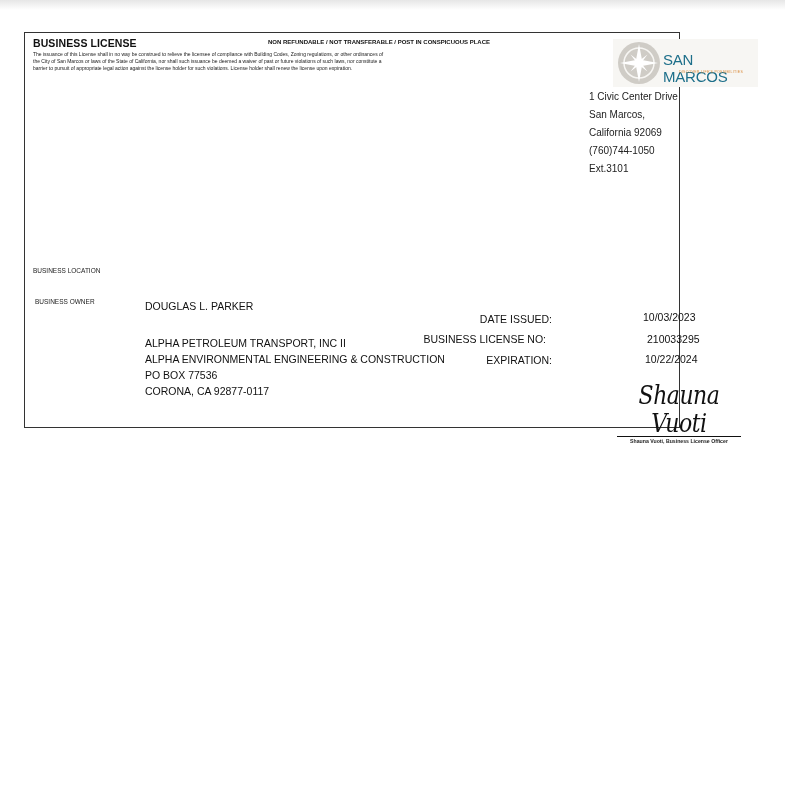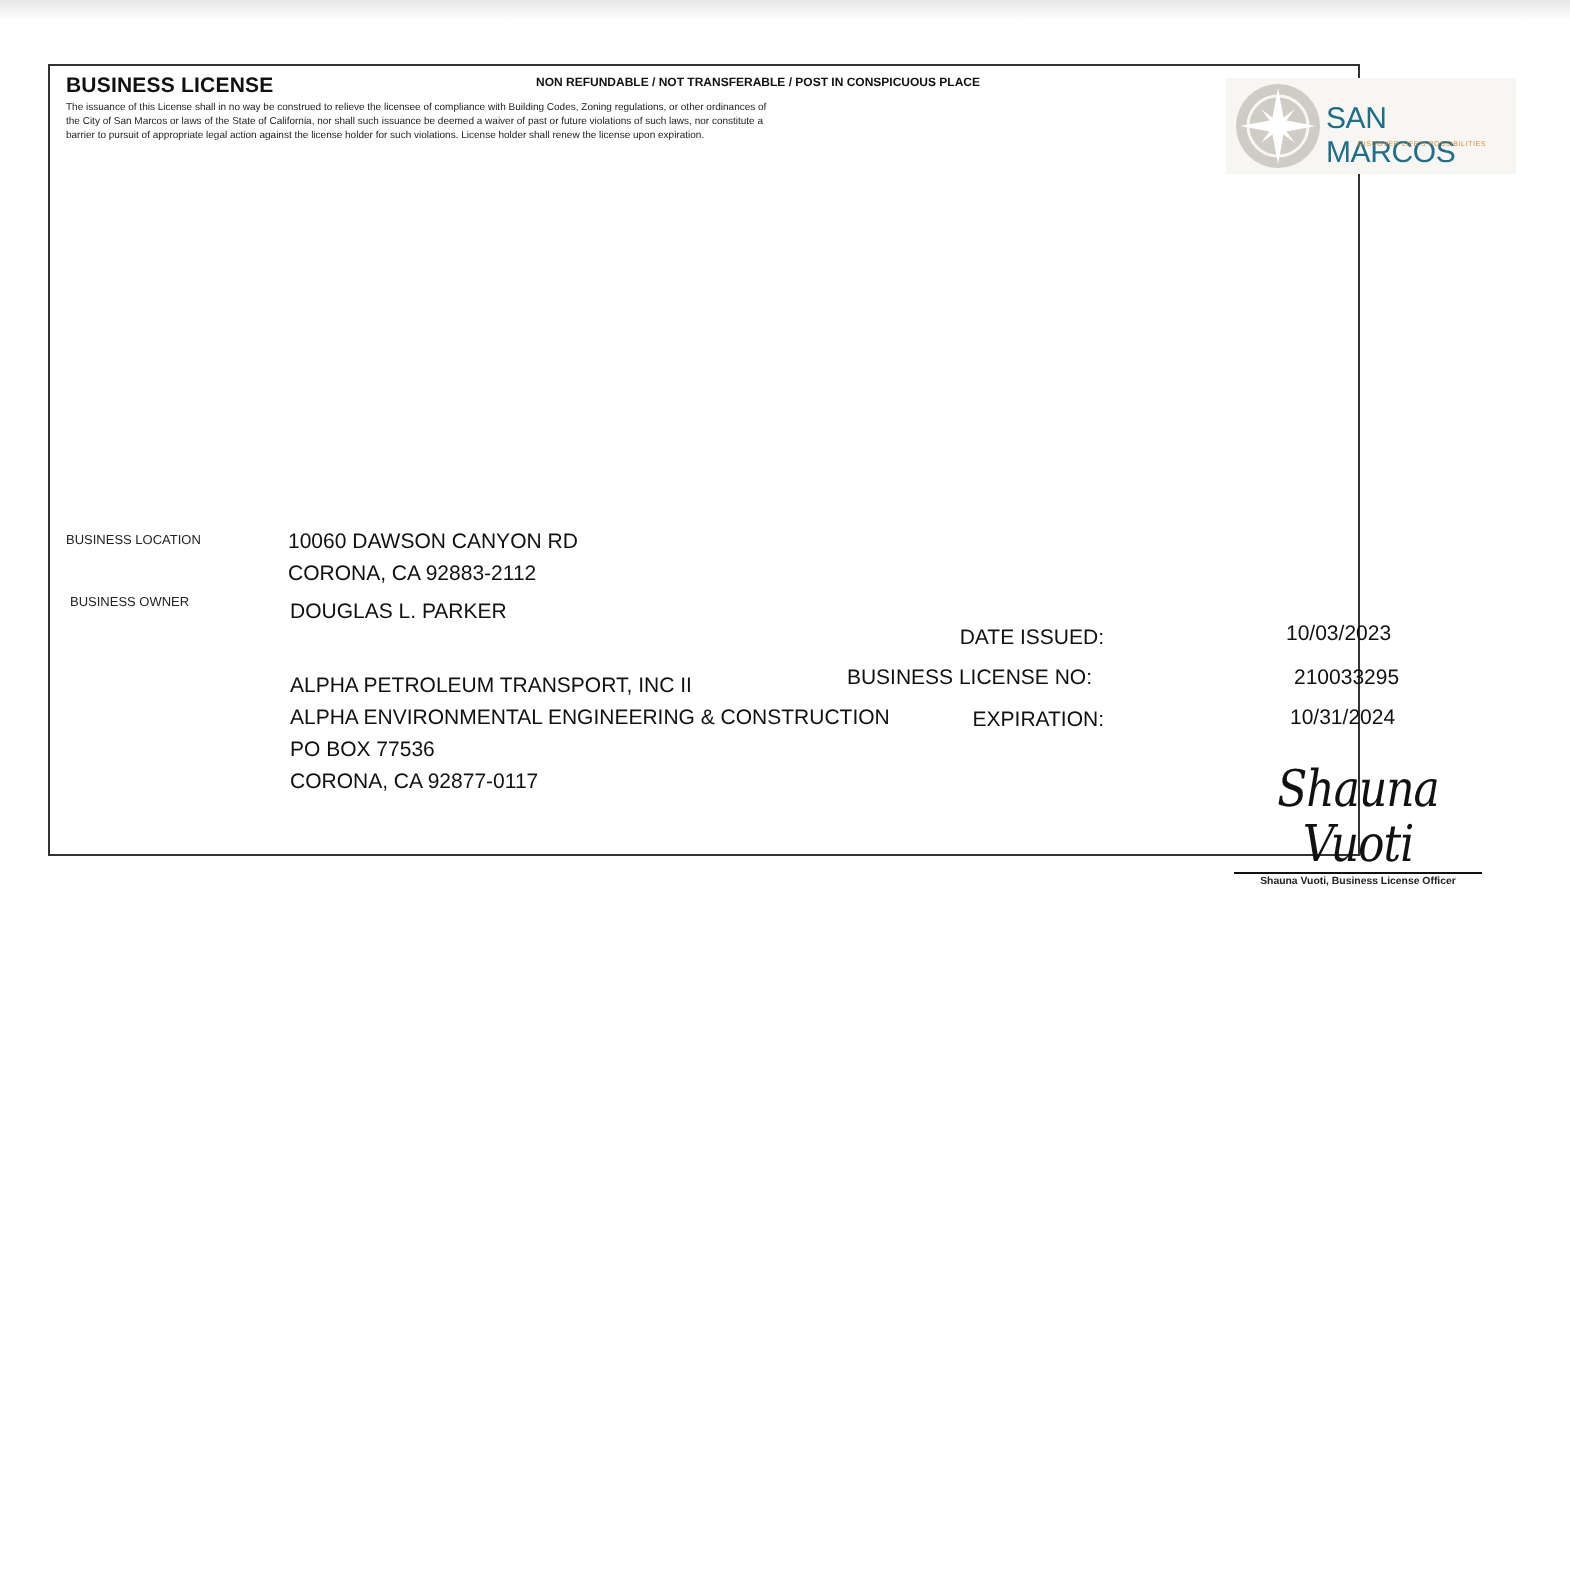--- a/index.html
+++ b/index.html
@@ -106,45 +106,46 @@
       <polygon points="22,3 25,19 41,22 25,25 22,41 19,25 3,22 19,19" fill="#ffffff"></polygon>
       <polygon points="22,10 23.5,20.5 34,22 23.5,23.5 22,34 20.5,23.5 10,22 20.5,20.5" fill="#ffffff" transform="rotate(45 22 22)"></polygon>
     </svg>
     <div class="brand">
       <span class="big">SAN</span>
       <span class="big">MARCOS</span>
     </div>
     <div class="tagline">DISCOVER LIFE'S POSSIBILITIES</div>
   </div>
 
+  <div class="city-addr">
+    <div>1 Civic Center Drive</div>
+    <div>San Marcos, California 92069</div>
+    <div>(760)744-1050 Ext.3101</div>
+  </div>
 
   <div class="lbl" style="left:8px; top:234px;">BUSINESS LOCATION</div>
-  <div class="val" style="left:119px; top:230px;">
-    <div>10060 DAWSON CANYON RD</div>
-    <div>CORONA,  CA  92883-2112</div>
-  </div>
 
   <div class="lbl" style="left:10px; top:265px;">BUSINESS OWNER</div>
   <div class="val" style="left:120px; top:265px;">DOUGLAS L. PARKER</div>
 
   <div class="val" style="left:120px; top:302px;">
     <div>ALPHA PETROLEUM TRANSPORT, INC II</div>
     <div>ALPHA ENVIRONMENTAL ENGINEERING &amp; CONSTRUCTION</div>
     <div>PO BOX 77536</div>
     <div>CORONA, CA 92877-0117</div>
   </div>
 
   <div class="right-lbl" style="right:127px; top:280px;">DATE ISSUED:</div>
   <div class="right-val" style="left:618px; top:278px;">10/03/2023</div>
 
   <div class="right-lbl" style="right:133px; top:300px;">BUSINESS LICENSE NO:</div>
   <div class="right-val" style="left:622px; top:300px;">210033295</div>
 
   <div class="right-lbl" style="right:127px; top:321px;">EXPIRATION:</div>
-  <div class="right-val" style="left:620px; top:320px;">10/31/2024</div>
+  <div class="right-val" style="left:620px; top:320px;">10/22/2024</div>
 
   <div class="signature">
     <div class="sig-script">Shauna Vuoti</div>
     <div class="sig-line"></div>
     <div class="sig-caption">Shauna Vuoti, Business License Officer</div>
   </div>
 
 </div>
 
 </body></html>

